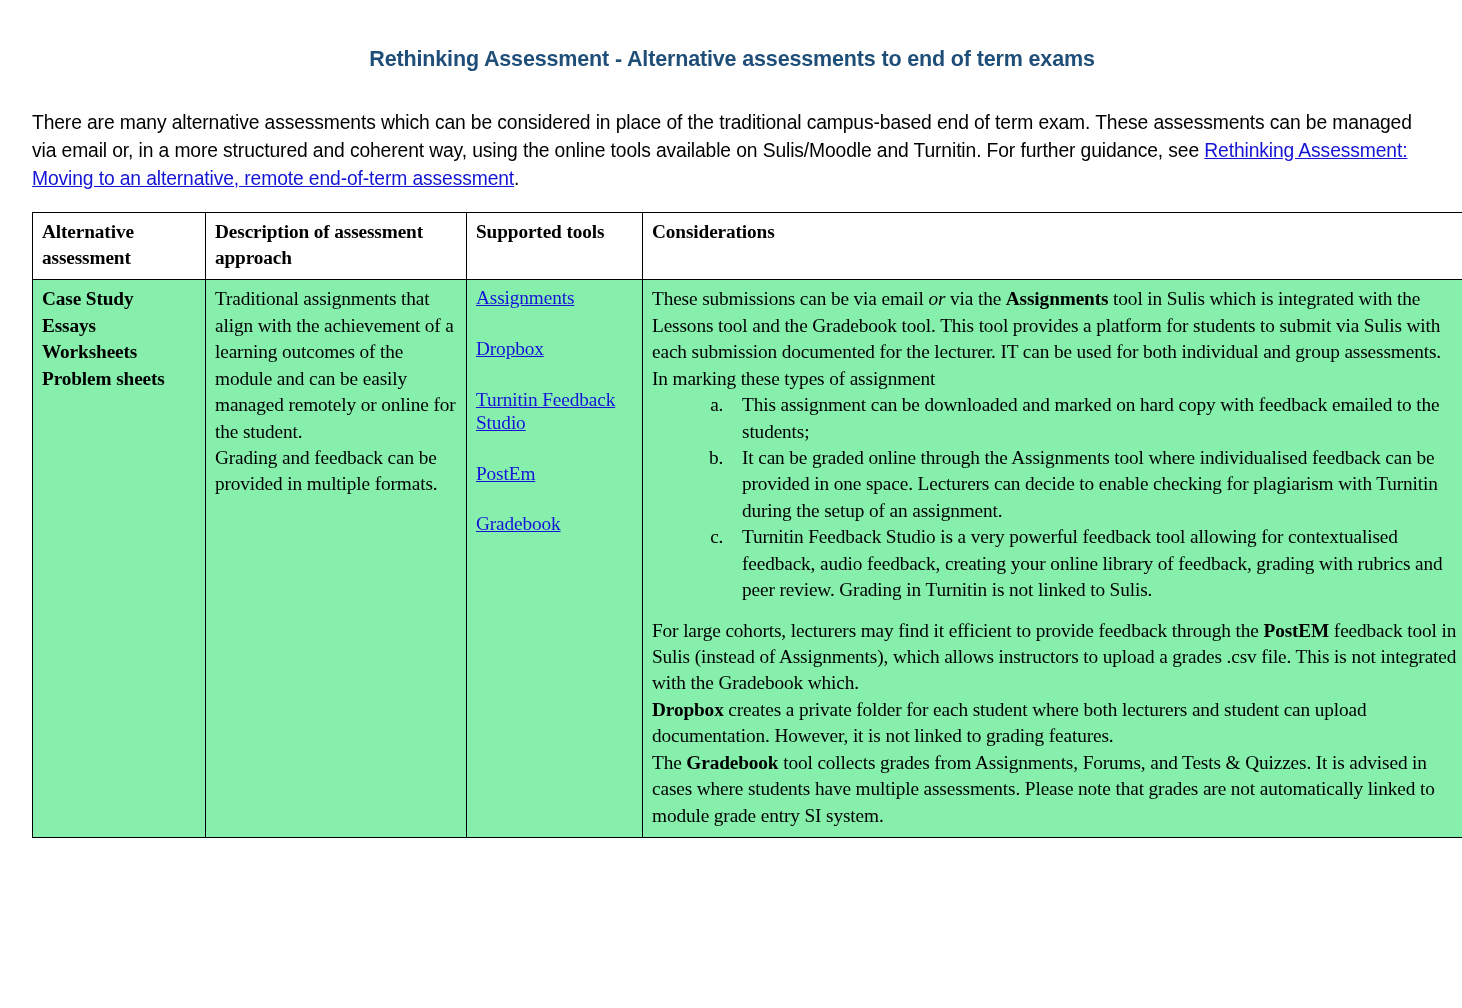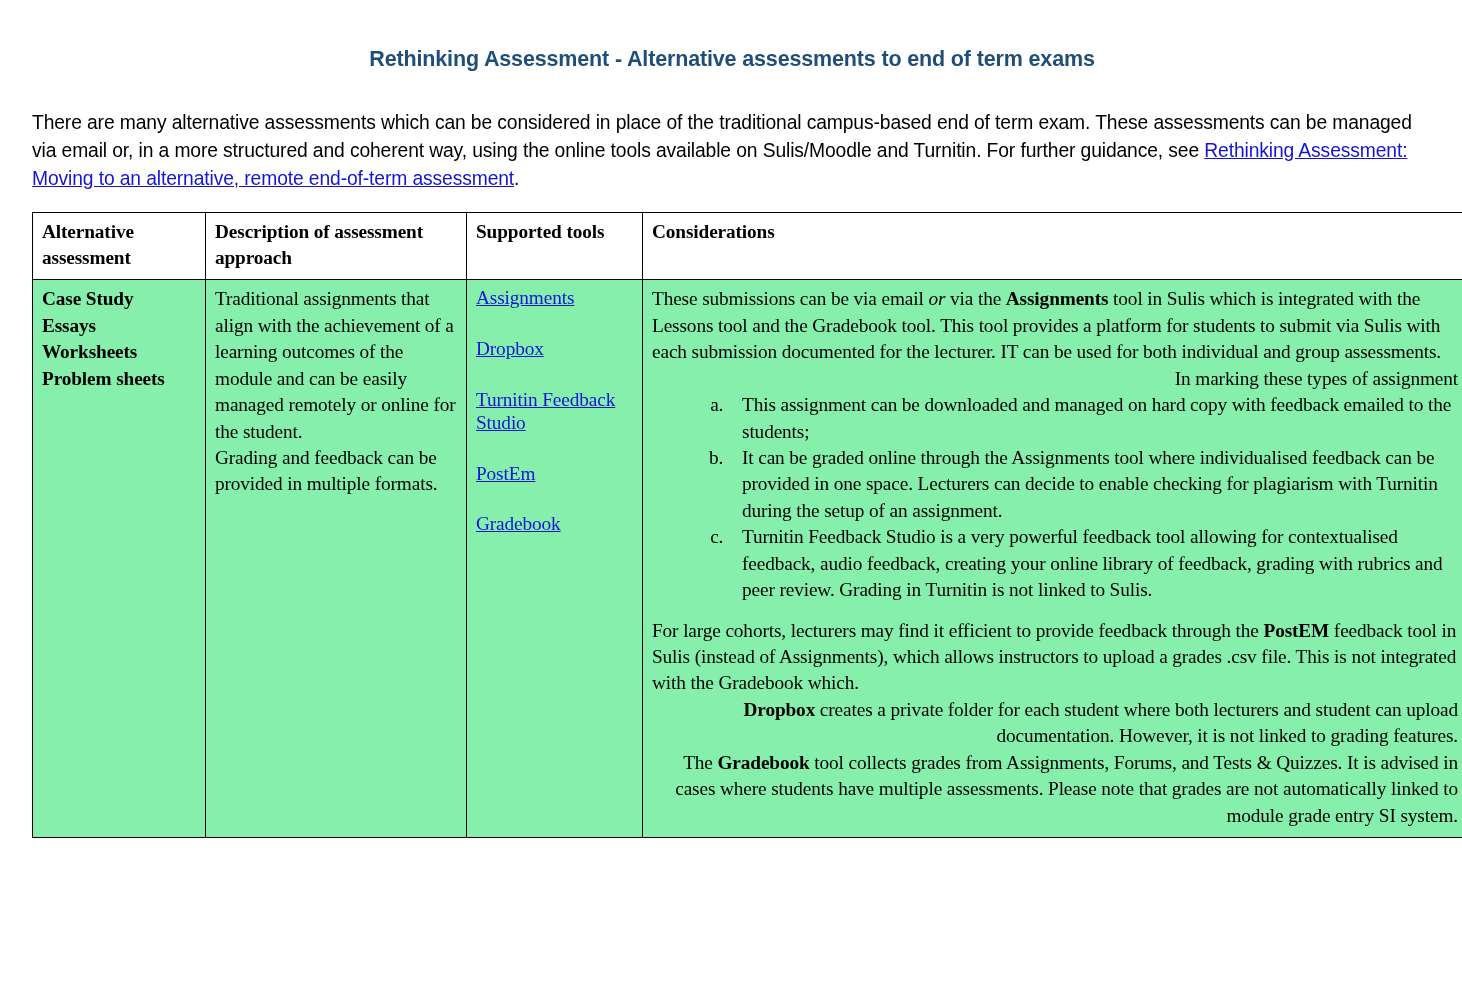--- a/index.html
+++ b/index.html
@@ -91,21 +91,20 @@
   .toollist li:last-child { margin-bottom: 0; }
   .toollist a {
     color: #1414d6;
     text-decoration: underline;
   }
   .cons-para {
     margin: 0 0 0 0;
   }
   .cons-para + .cons-para {
     margin-top: 0;
-    text-align: right;
   }
   .spaced {
     margin-top: 14px;
   }
   ol.alpha {
     list-style-type: lower-alpha;
     margin: 0 0 0 0;
     padding-left: 76px;
   }
   ol.alpha li {
@@ -161,21 +160,21 @@
           </ul>
         </td>
 
         <td class="col4">
 
           <p class="cons-para"><span>These submissions can be via email </span><span class="ital">or</span><span> via the </span><span class="bold">Assignments</span><span> tool in Sulis which is integrated with the Lessons tool and the Gradebook tool. This tool provides a platform for students to submit via Sulis with each submission documented for the lecturer. IT can be used for both individual and group assessments.</span></p>
 
           <p class="cons-para">In marking these types of assignment</p>
 
           <ol class="alpha">
-            <li>This assignment can be downloaded and managed on hard copy with feedback emailed to the students;</li>
+            <li>This assignment can be downloaded and marked on hard copy with feedback emailed to the students;</li>
             <li>It can be graded online through the Assignments tool where individualised feedback can be provided in one space. Lecturers can decide to enable checking for plagiarism with Turnitin during the setup of an assignment.</li>
             <li>Turnitin Feedback Studio is a very powerful feedback tool allowing for contextualised feedback, audio feedback, creating your online library of feedback, grading with rubrics and peer review. Grading in Turnitin is not linked to Sulis.</li>
           </ol>
 
           <p class="cons-para spaced"><span>For large cohorts, lecturers may find it efficient to provide feedback through the </span><span class="bold">PostEM</span><span> feedback tool in Sulis (instead of Assignments), which allows instructors to upload a grades .csv file. This is not integrated with the Gradebook which.</span></p>
 
           <p class="cons-para spaced"><span class="bold">Dropbox</span><span> creates a private folder for each student where both lecturers and student can upload documentation. However, it is not linked to grading features.</span></p>
 
           <p class="cons-para spaced"><span>The </span><span class="bold">Gradebook</span><span> tool collects grades from Assignments, Forums, and Tests &amp; Quizzes. It is advised in cases where students have multiple assessments. Please note that grades are not automatically linked to module grade entry SI system.</span></p>
 

